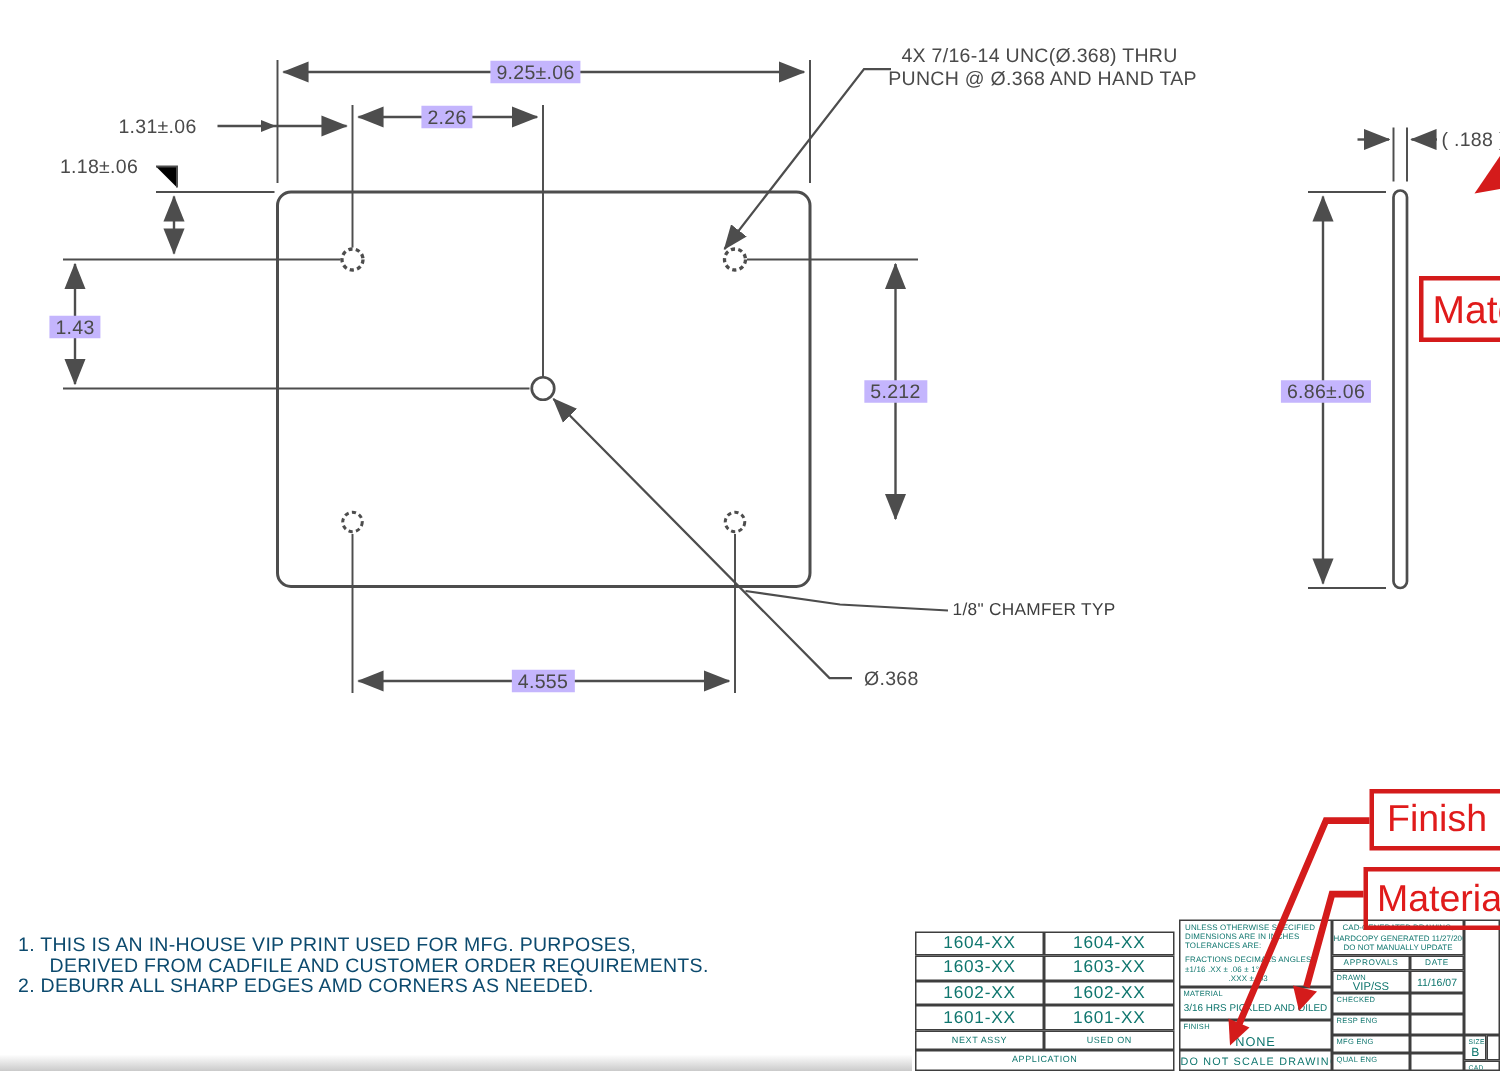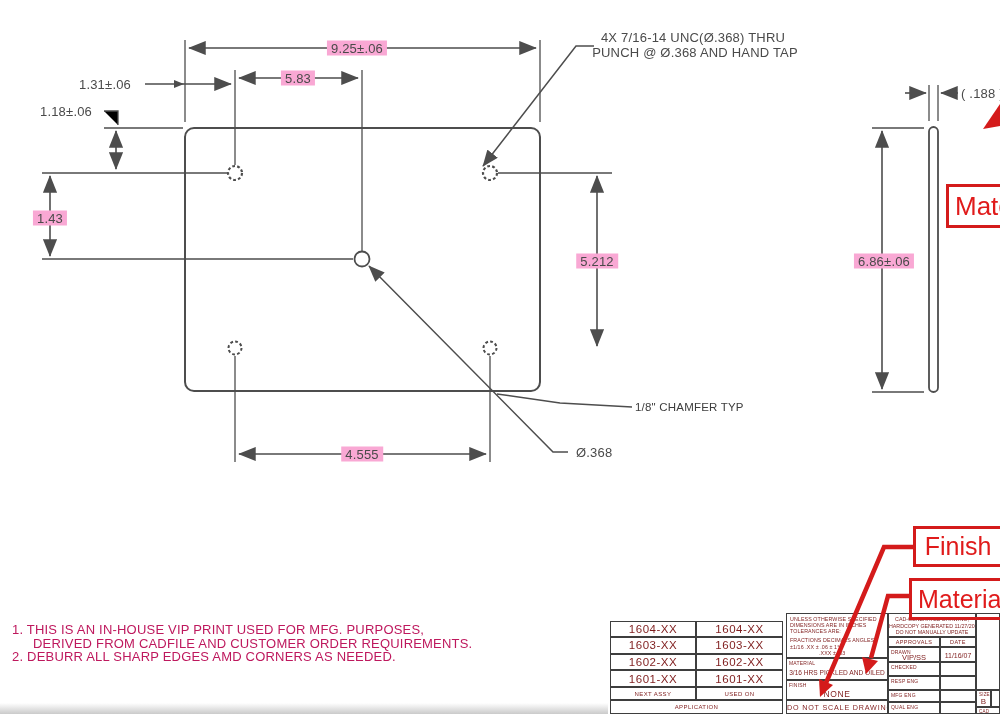--- a/index.html
+++ b/index.html
@@ -2,36 +2,36 @@
 <html><head>
 <meta charset="utf-8">
 <style>
   html,body{margin:0;padding:0;background:#ffffff;}
   #stage{position:relative;width:1000px;height:714px;overflow:hidden;background:#ffffff;
          font-family:"Liberation Sans", sans-serif;}
   svg{position:absolute;left:0;top:0;}
   #linework{z-index:1;}
   .lbl{position:absolute;color:#4a4a4a;font-size:13px;white-space:nowrap;z-index:2;
        transform:translate(-50%,-50%);letter-spacing:0.2px;}
-  .lbl.bg{background:#f9a8d4;padding:0 4px;}
+  .lbl.bg{background:#c4b5fd;padding:0 4px;}
   .lbl.left{transform:translate(0,-50%);}
   
   #banner{position:absolute;left:0;top:306px;width:1000px;height:102px;
           background:rgba(80,80,80,0.84);z-index:4;}
   .banner-line{position:absolute;left:0;width:1000px;text-align:center;color:#f7f7f7;
           font-weight:bold;white-space:nowrap;}
   #banner-line1{top:2px;font-size:43px;letter-spacing:3px;transform:scaleX(1.18);}
   #banner-line2{top:46px;font-size:43px;letter-spacing:6px;transform:scaleX(1.15);}
   #chamfer-lbl{z-index:5;color:#3d3d3d;font-size:11.5px;}
   
-  #notes{position:absolute;left:12px;top:623px;z-index:2;color:#be185d;font-size:13px;
+  #notes{position:absolute;left:12px;top:623px;z-index:2;color:#0c4a6e;font-size:13px;
          line-height:13.5px;letter-spacing:0.2px;white-space:nowrap;}
   #notes .indent{padding-left:21px;}
   
-  #tb{position:absolute;left:610px;top:613px;width:390px;height:101px;z-index:2;color:#7f1d1d;}
+  #tb{position:absolute;left:610px;top:613px;width:390px;height:101px;z-index:2;color:#0f766e;}
   .cell{position:absolute;border:1.5px solid #3e3e3e;box-sizing:border-box;overflow:hidden;}
   .pn{font-size:11.5px;letter-spacing:0.5px;display:flex;align-items:center;justify-content:center;}
   .tiny{font-size:6px;display:flex;align-items:center;justify-content:center;letter-spacing:0.4px;}
   .microlbl{position:absolute;left:2px;top:1px;font-size:5px;letter-spacing:0.2px;}
   .tol-line{position:absolute;left:3px;font-size:5.3px;white-space:nowrap;letter-spacing:0.1px;}
   .cad-line{position:absolute;left:0;width:100%;text-align:center;font-size:5.3px;white-space:nowrap;}
   .cval{position:absolute;left:0;width:100%;text-align:center;white-space:nowrap;}
   
   #red-layer{z-index:6;}
   .redbox{position:absolute;border:3px solid #d41b1b;color:#e01b1b;z-index:7;
@@ -96,21 +96,21 @@
     <g stroke="#4d4d4d" stroke-width="1.5" fill="none">
       <path d="M594 46 H576 L483 166" marker-end="url(#arw)"></path>
       <path d="M568 452 H553 L369 266" marker-end="url(#arw)"></path>
       <path d="M632 407 L560 403 L497 394"></path>
     </g>
 
     <rect x="929" y="127" width="9" height="265" rx="4.5" fill="none" stroke="#4d4d4d" stroke-width="1.8"></rect>
   </svg>
 
   <div class="lbl bg" style="left:357px;top:48px;">9.25±.06</div>
-  <div class="lbl bg" style="left:298px;top:78px;">5.83</div>
+  <div class="lbl bg" style="left:298px;top:78px;">2.26</div>
   <div class="lbl" style="left:105px;top:84px;">1.31±.06</div>
   <div class="lbl" style="left:66px;top:111px;">1.18±.06</div>
   <div class="lbl bg" style="left:50px;top:218px;">1.43</div>
   <div class="lbl bg" style="left:597px;top:261px;">5.212</div>
   <div class="lbl bg" style="left:362px;top:454px;">4.555</div>
   <div class="lbl left" style="left:576px;top:452px;">Ø.368</div>
   <div class="lbl" style="left:693px;top:37px;">4X 7/16-14 UNC(Ø.368) THRU</div>
   <div class="lbl" style="left:695px;top:52px;">PUNCH @ Ø.368 AND HAND TAP</div>
   <div class="lbl left" style="left:961px;top:93px;">( .188 )</div>
   <div class="lbl bg" style="left:884px;top:261px;">6.86±.06</div>

